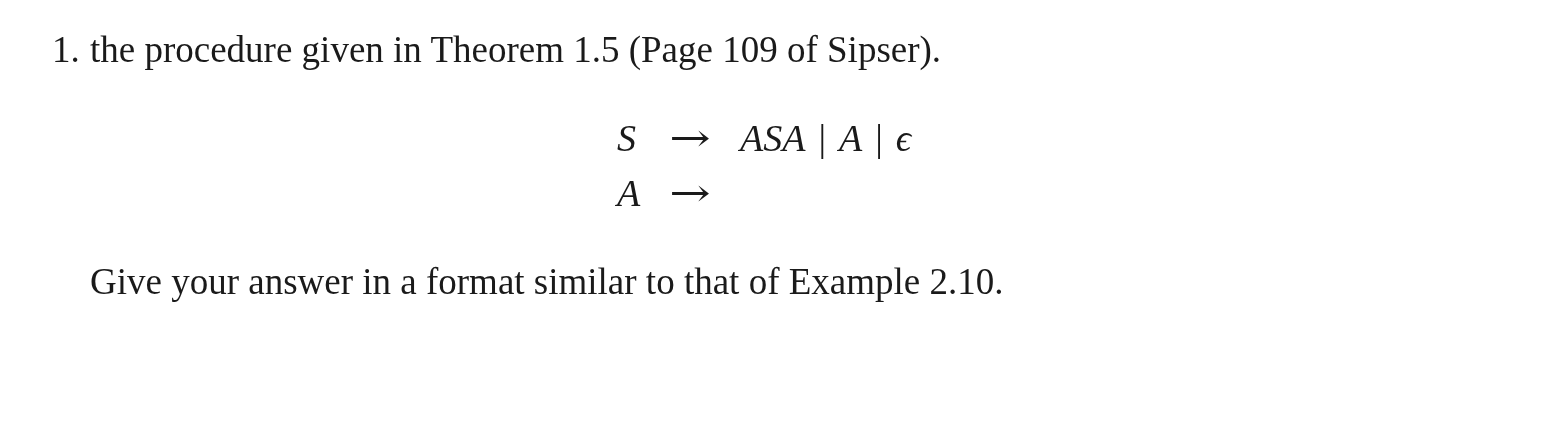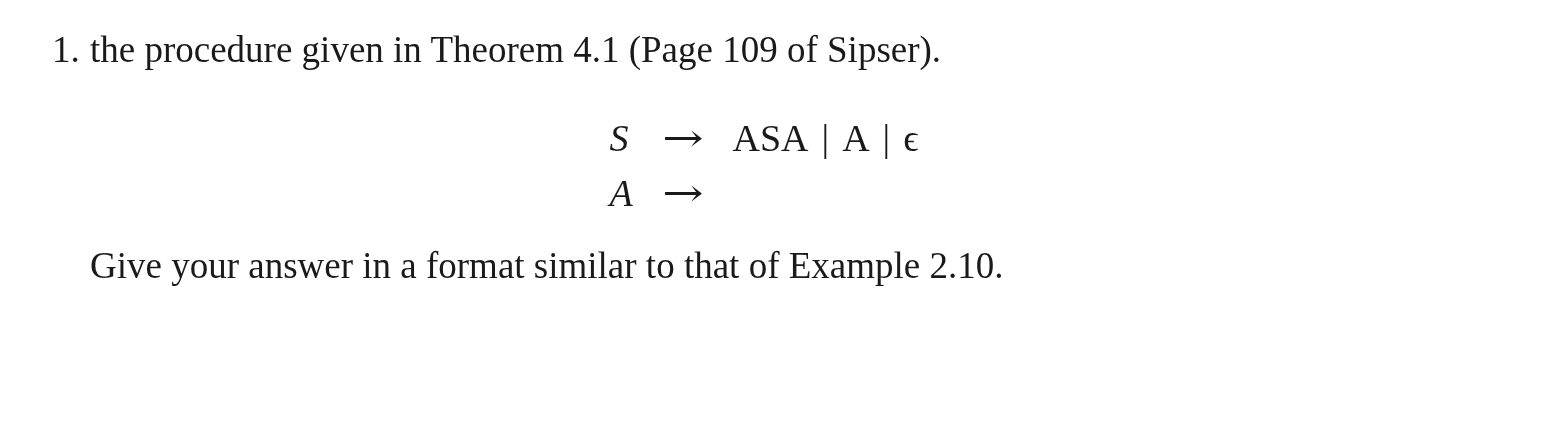--- a/index.html
+++ b/index.html
@@ -65,40 +65,41 @@
   .arrow-glyph {
     display: inline-block;
     transform: scaleX(1.3);
     font-family: "DejaVu Serif", serif;
   }
   .rhs {
     justify-self: start;
     white-space: nowrap;
   }
   .rhs .alt {
+    font-style: italic;
   }
   .rhs .pipe {
     font-style: normal;
     padding: 0 13px;
   }
   .footer-line {
-    margin-top: 24px;
+    margin-top: 40px;
     font-size: 37px;
     line-height: 42px;
     white-space: nowrap;
   }
 </style>
 </head>
 <body style="background: rgb(255, 255, 255); color: rgb(26, 26, 26);">
 
 <div class="doc">
   <div class="item-row">
     <div class="marker">1.</div>
     <div class="content">
-      <div class="para-line">the procedure given in Theorem 4.1 (Page 109 of Sipser).</div>
+      <div class="para-line">the procedure given in Theorem 1.5 (Page 109 of Sipser).</div>
 
       <div class="math-block">
         <div class="grammar">
           <div class="lhs">S</div>
           <div class="arrow-cell"><span class="arrow-glyph">→</span></div>
           <div class="rhs"><span class="alt">ASA</span><span class="pipe">|</span><span class="alt">A</span><span class="pipe">|</span><span class="alt">ϵ</span></div>
 
           <div class="lhs">A</div>
           <div class="arrow-cell"><span class="arrow-glyph">→</span></div>
         </div>

